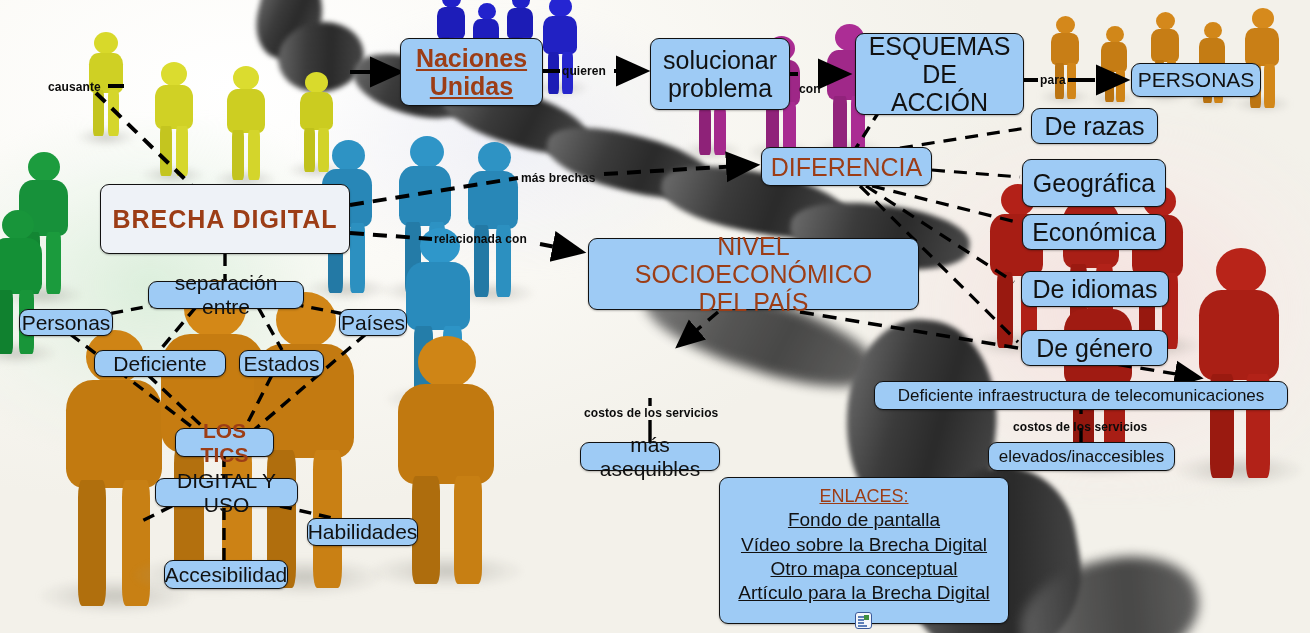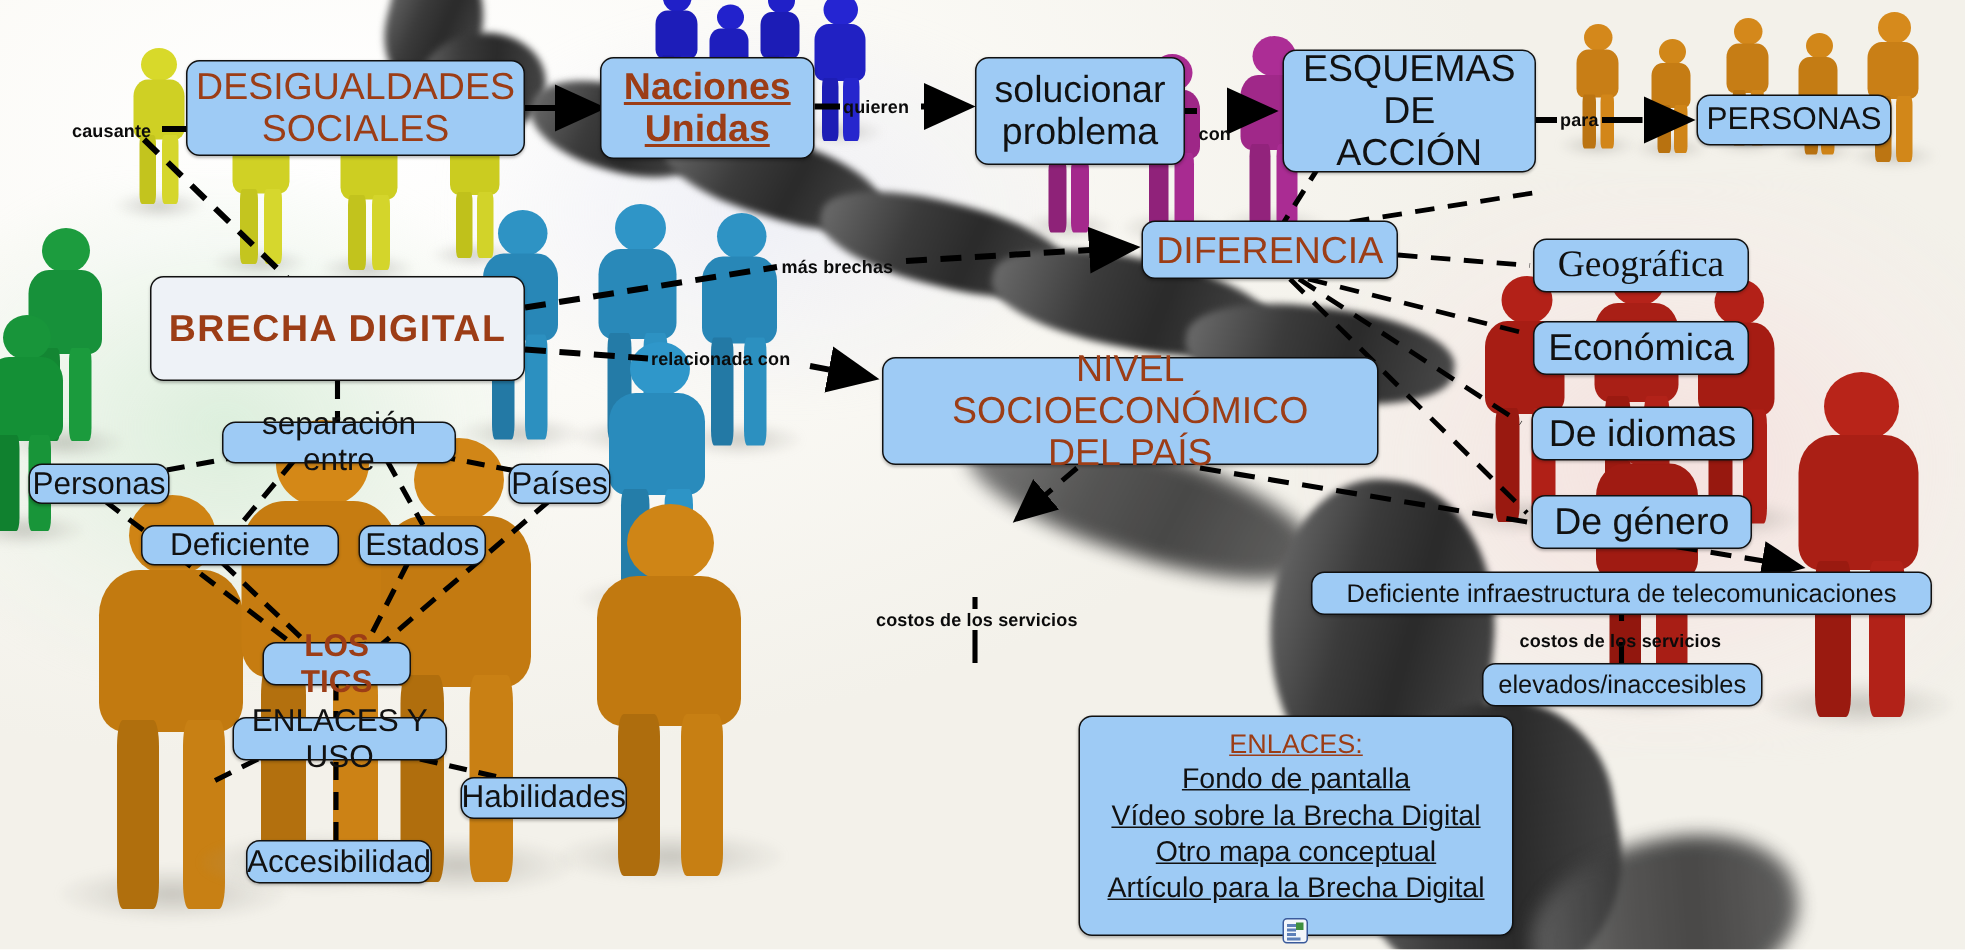--- a/index.html
+++ b/index.html
@@ -459,38 +459,37 @@
       <path d="M366,334 L254,430" stroke-dasharray="12 8" stroke-width="3.4"></path>
 
       <path d="M224,456 L224,478" stroke-dasharray="11 7" stroke-width="3.4"></path>
 
       <path d="M172,506 L140,522" stroke-dasharray="12 8" stroke-width="3.4"></path>
       <path d="M224,508 L224,560" stroke-dasharray="12 8" stroke-width="3.4"></path>
       <path d="M280,506 L332,518" stroke-dasharray="12 8" stroke-width="3.4"></path>
     </g>
   </svg>
 
-  <div class="node big accent" style="left:124px;top:40px;width:226px;height:64px;">DESIGUALDADES
-SOCIALES</div>
 
   <div class="node big accent bold underline" style="left:400px;top:38px;width:143px;height:68px;">Naciones
 Unidas</div>
 
   <div class="node big" style="left:650px;top:38px;width:140px;height:72px;">solucionar
 problema</div>
 
   <div class="node big" style="left:855px;top:33px;width:169px;height:82px;">ESQUEMAS DE
 ACCIÓN</div>
 
   <div class="node mid" style="left:1131px;top:63px;width:130px;height:34px;">PERSONAS</div>
 
   <div class="node big accent" style="left:761px;top:147px;width:171px;height:39px;">DIFERENCIA</div>
 
-
-  <div class="node big" style="left:1022px;top:159px;width:144px;height:36px;font-family:Liberation Serif, serif;">Geográfica</div>
+  <div class="node big" style="left:1031px;top:108px;width:127px;height:36px;">De razas</div>
+
+  <div class="node big" style="left:1022px;top:159px;width:144px;height:48px;">Geográfica</div>
 
   <div class="node big" style="left:1022px;top:214px;width:144px;height:36px;">Económica</div>
 
   <div class="node big" style="left:1021px;top:271px;width:148px;height:36px;">De idiomas</div>
 
   <div class="node big" style="left:1021px;top:330px;width:147px;height:36px;">De género</div>
 
   <div class="node big accent bold pale" style="left:100px;top:184px;width:250px;height:70px;letter-spacing:1px;">BRECHA DIGITAL</div>
 
   <div class="node big accent" style="left:588px;top:238px;width:331px;height:72px;">NIVEL SOCIOECONÓMICO
@@ -501,28 +500,29 @@
   <div class="node mid" style="left:19px;top:309px;width:94px;height:27px;">Personas</div>
 
   <div class="node mid" style="left:94px;top:350px;width:132px;height:27px;">Deficiente</div>
 
   <div class="node mid" style="left:239px;top:350px;width:85px;height:27px;">Estados</div>
 
   <div class="node mid" style="left:339px;top:309px;width:68px;height:27px;">Países</div>
 
   <div class="node mid accent bold" style="left:175px;top:428px;width:99px;height:29px;">LOS TICS</div>
 
-  <div class="node mid" style="left:155px;top:478px;width:143px;height:29px;">ENLACES Y USO</div>
+  <div class="node mid" style="left:155px;top:478px;width:143px;height:29px;">DIGITAL Y USO</div>
 
 
   <div class="node mid" style="left:164px;top:560px;width:124px;height:29px;">Accesibilidad</div>
 
   <div class="node mid" style="left:307px;top:518px;width:111px;height:28px;">Habilidades</div>
 
 
+  <div class="node mid" style="left:580px;top:442px;width:140px;height:29px;">más asequibles</div>
 
   <div class="node sm" style="left:874px;top:381px;width:414px;height:29px;">Deficiente infraestructura de telecomunicaciones</div>
 
   <div class="node sm" style="left:988px;top:442px;width:187px;height:29px;">elevados/inaccesibles</div>
 
   <div class="node links-node" style="left:719px;top:477px;width:290px;height:147px;">
     <span class="lnk-title">ENLACES: </span>
     <a class="lnk" href="#">Fondo de pantalla</a>
     <a class="lnk" href="#">Vídeo sobre la Brecha Digital</a>
     <a class="lnk" href="#">Otro mapa conceptual</a>

